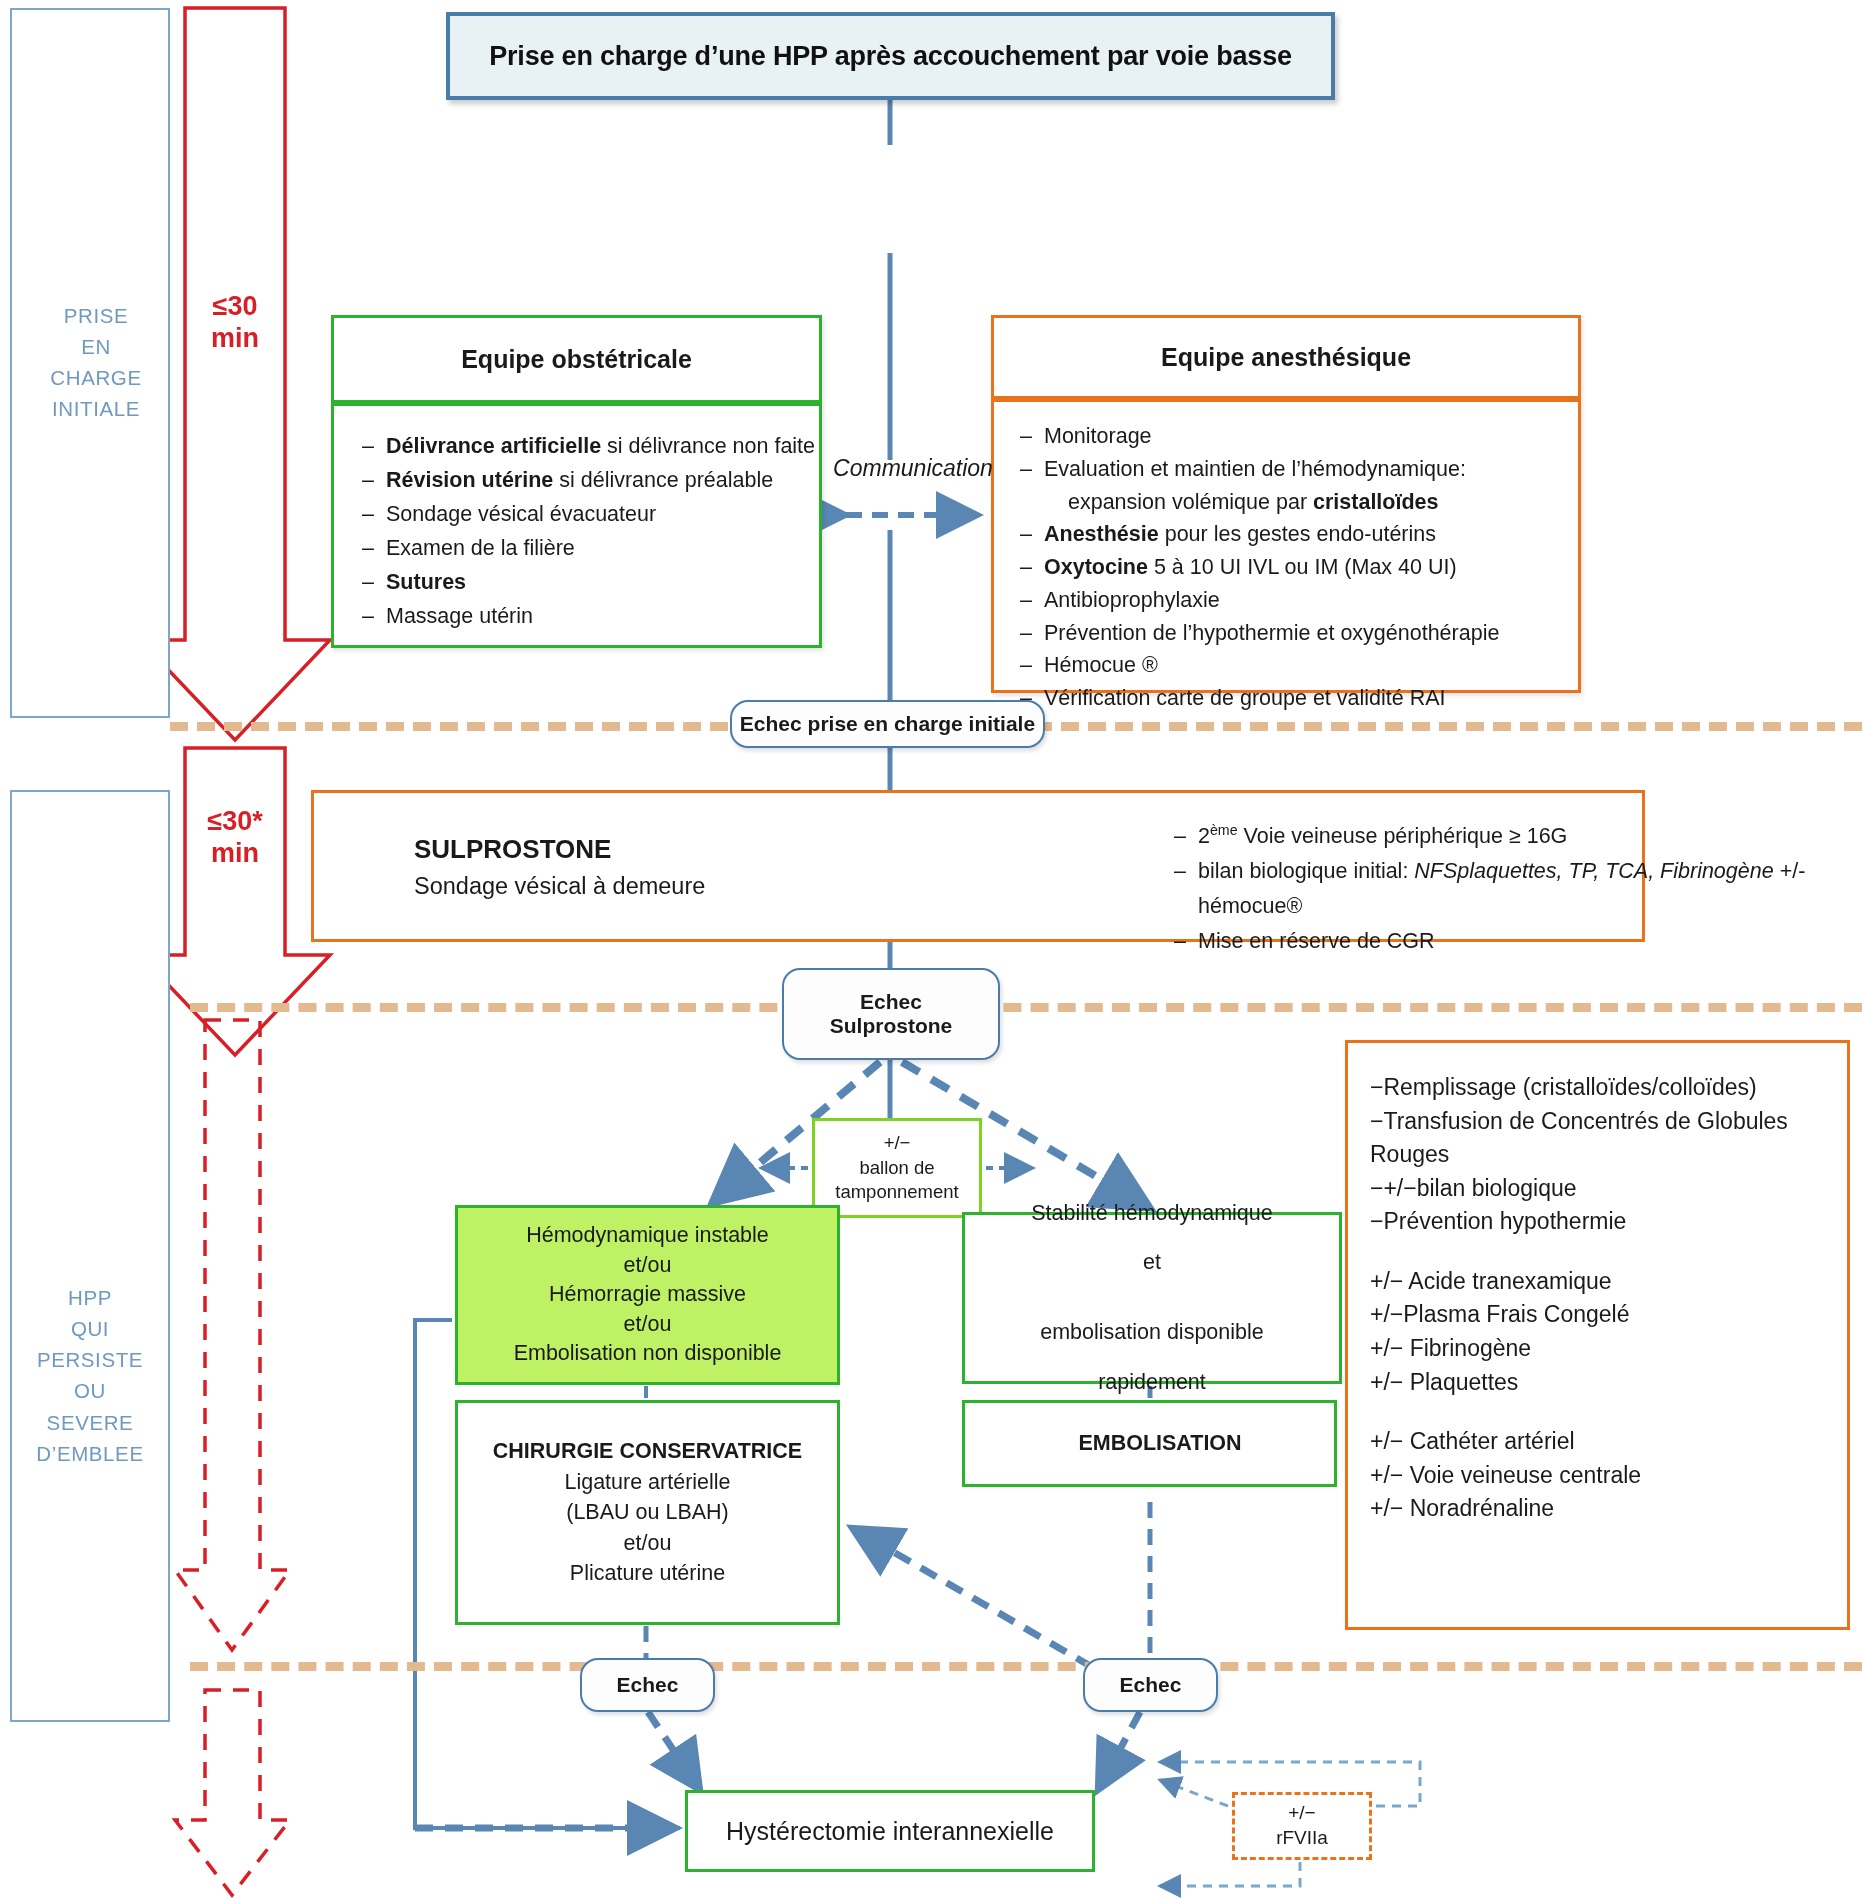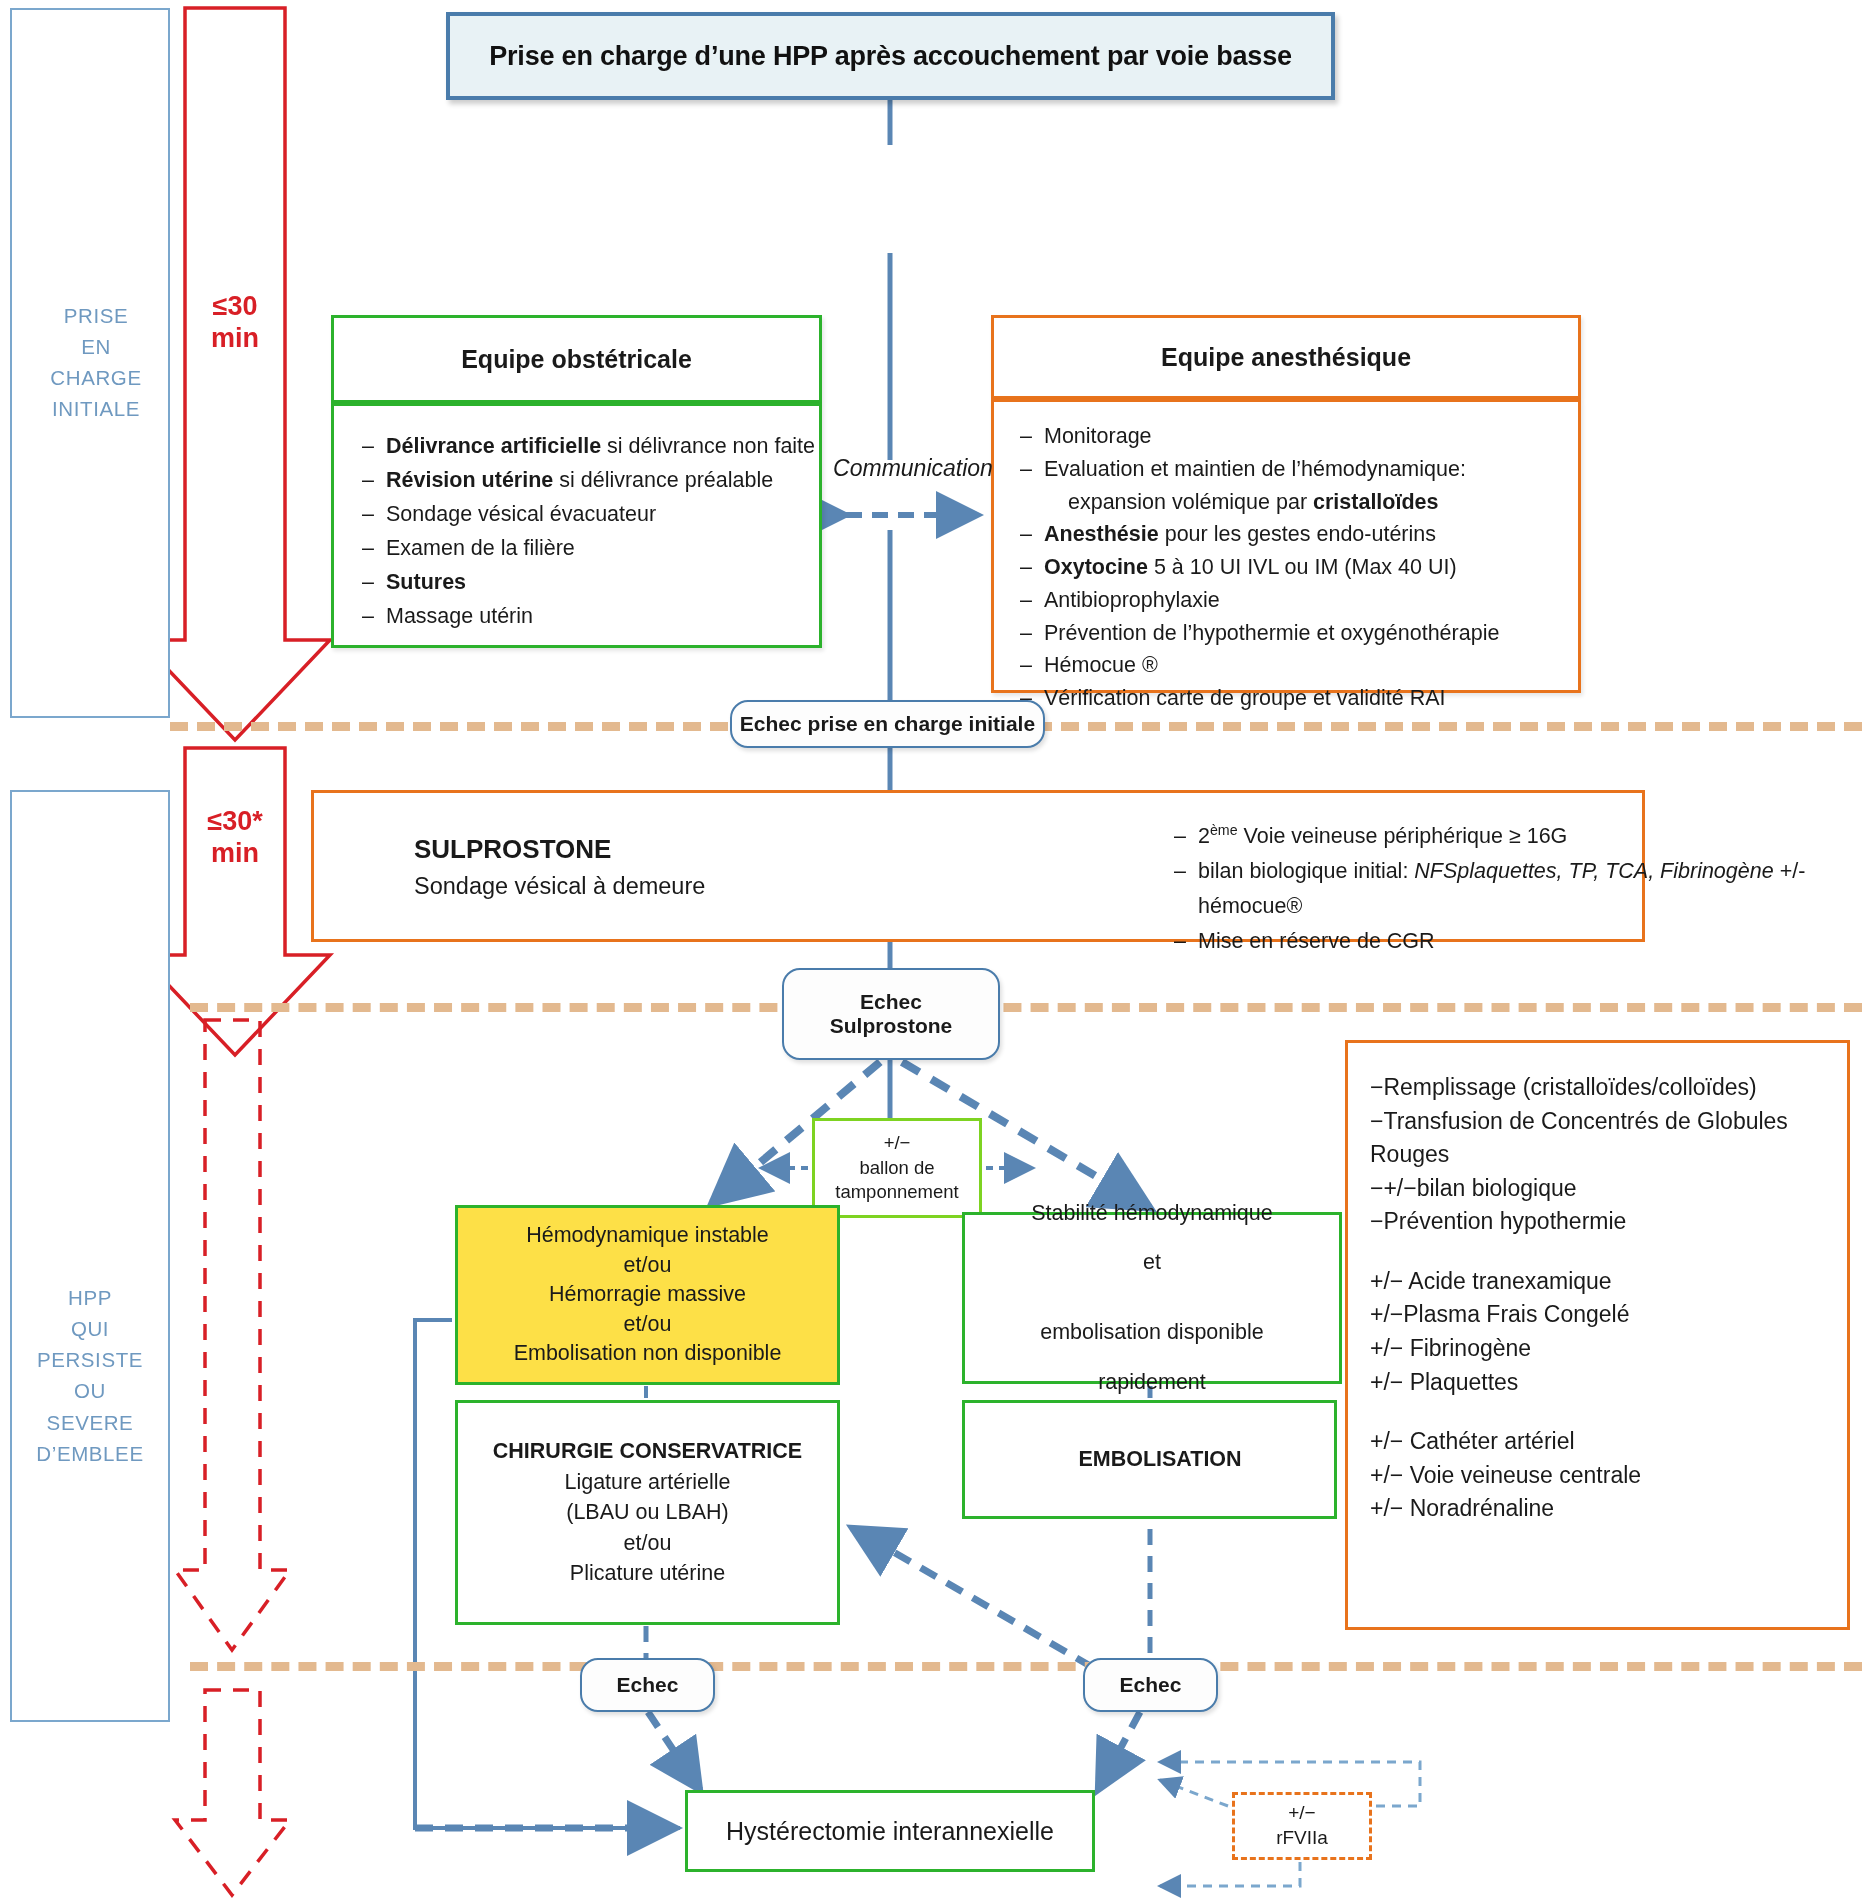--- a/index.html
+++ b/index.html
@@ -120,38 +120,38 @@
   .ballon {
     left:812px; top:1118px; width:170px; height:100px;
     border:3px solid #7ed321; background:#fff;
     display:flex; flex-direction:column; align-items:center; justify-content:center;
     font-size:18.5px; line-height:1.34; text-align:center;
   }
 
   
   .dec-left {
     left:455px; top:1205px; width:385px; height:180px;
-    border:3px solid #2cb22c; background:#fde047;
+    border:3px solid #2cb22c; background:#bef264;
     display:flex; flex-direction:column; align-items:center; justify-content:center;
     font-size:21.5px; line-height:1.38; text-align:center;
   }
   .dec-right {
     left:962px; top:1212px; width:380px; height:172px;
     border:3px solid #2cb22c; background:#fff;
     display:flex; flex-direction:column; align-items:center; justify-content:center;
     font-size:21.5px; line-height:1.38; text-align:center;gap:20px;
   }
   .surg-box {
     left:455px; top:1400px; width:385px; height:225px;
     border:3px solid #2cb22c; background:#fff;
     display:flex; flex-direction:column; align-items:center; justify-content:center;
     font-size:21.5px; line-height:1.42; text-align:center;
   }
   .emb-box {
-    left:962px; top:1400px; width:375px; height:119px;
+    left:962px; top:1400px; width:375px; height:87px;
     border:3px solid #2cb22c; background:#fff;
     display:flex; align-items:center; justify-content:center;
     font-size:21.5px; font-weight:bold; text-align:center;padding-left:21px;
   }
   .hyst-box {
     left:685px; top:1790px; width:410px; height:82px;
     border:3px solid #2cb22c; background:#fff;
     display:flex; align-items:center; justify-content:center;
     font-size:25px; text-align:center;
   }

